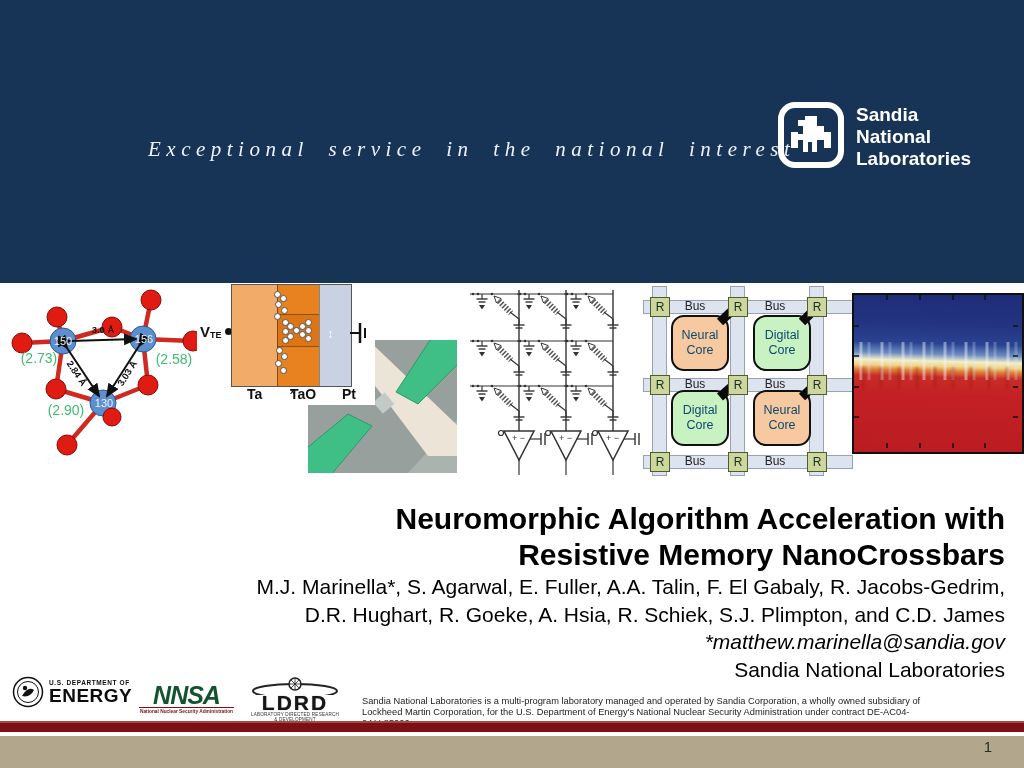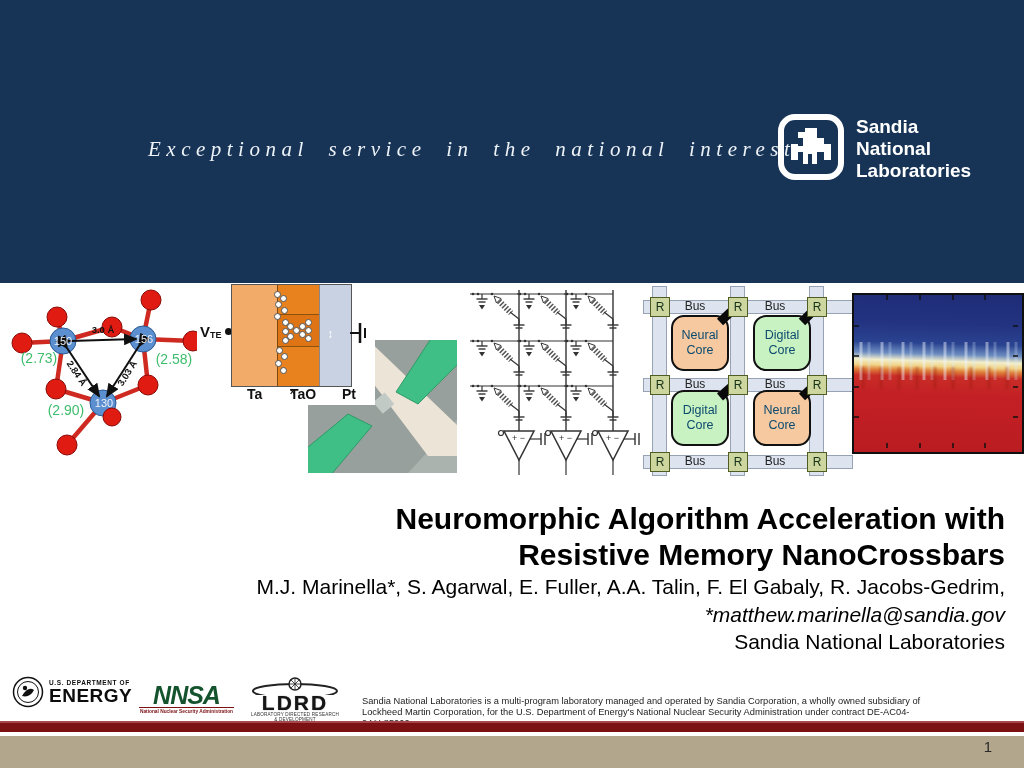--- a/index.html
+++ b/index.html
@@ -5,21 +5,21 @@
   html,body{margin:0;padding:0;background:#e8e8e8;}
   .slide{position:relative;width:1024px;height:768px;background:#ffffff;overflow:hidden;
          font-family:"Liberation Sans",sans-serif;}
   .abs{position:absolute;}
 
   
   .top-band{position:absolute;left:0;top:0;width:1024px;height:283px;background:#173456;}
   .motto{position:absolute;left:148px;top:137px;width:640px;color:#eef3f8;
          font-family:"Liberation Serif",serif;font-style:italic;font-size:21px;
          letter-spacing:5.5px;word-spacing:9px;white-space:nowrap;}
-  .snl-logo{position:absolute;left:778px;top:114px;display:flex;align-items:flex-start;}
+  .snl-logo{position:absolute;left:778px;top:102px;display:flex;align-items:flex-start;}
   .snl-text{margin-left:12px;color:#ffffff;font-size:19px;font-weight:600;line-height:22px;margin-top:2px;}
 
   
   .molecule{left:8px;top:283px;width:228px;height:205px;}
 
   
   .device-canvas{left:197px;top:283px;width:178px;height:122px;background:#ffffff;}
   .vte{position:absolute;left:3px;top:40px;display:flex;align-items:center;font-weight:bold;color:#111;}
   .vte .v{font-size:15px;}
   .vte .sub{font-size:9px;margin-top:6px;}
@@ -360,20 +360,21 @@
         <line x1="159" y1="92" x2="164" y2="92"></line>
           <line x1="159" y1="122" x2="164" y2="122"></line>
       </g>
     </svg>
   </div>
 
   <div class="titleblock">
     <div class="tb-title">Neuromorphic Algorithm Acceleration with</div>
     <div class="tb-title">Resistive Memory NanoCrossbars</div>
     <div class="tb-authors">M.J. Marinella*, S. Agarwal, E. Fuller, A.A. Talin, F. El Gabaly, R. Jacobs-Gedrim,</div>
+    <div class="tb-authors">D.R. Hughart, R. Goeke, A. Hsia, R. Schiek, S.J. Plimpton, and C.D. James</div>
     <div class="tb-authors tb-contact">*matthew.marinella@sandia.gov</div>
     <div class="tb-authors">Sandia National Laboratories</div>
   </div>
 
   <div class="doe">
     <svg width="32" height="32" viewBox="0 0 32 32">
       <circle cx="16" cy="16" r="14.5" fill="#ffffff" stroke="#111" stroke-width="1.5"></circle>
       <circle cx="16" cy="16" r="10.5" fill="none" stroke="#111" stroke-width="1"></circle>
       <path d="M10 20 q6,-10 12,-6 q-4,8 -12,6 z" fill="#111"></path>
       <circle cx="13" cy="12" r="2.2" fill="#111"></circle>

